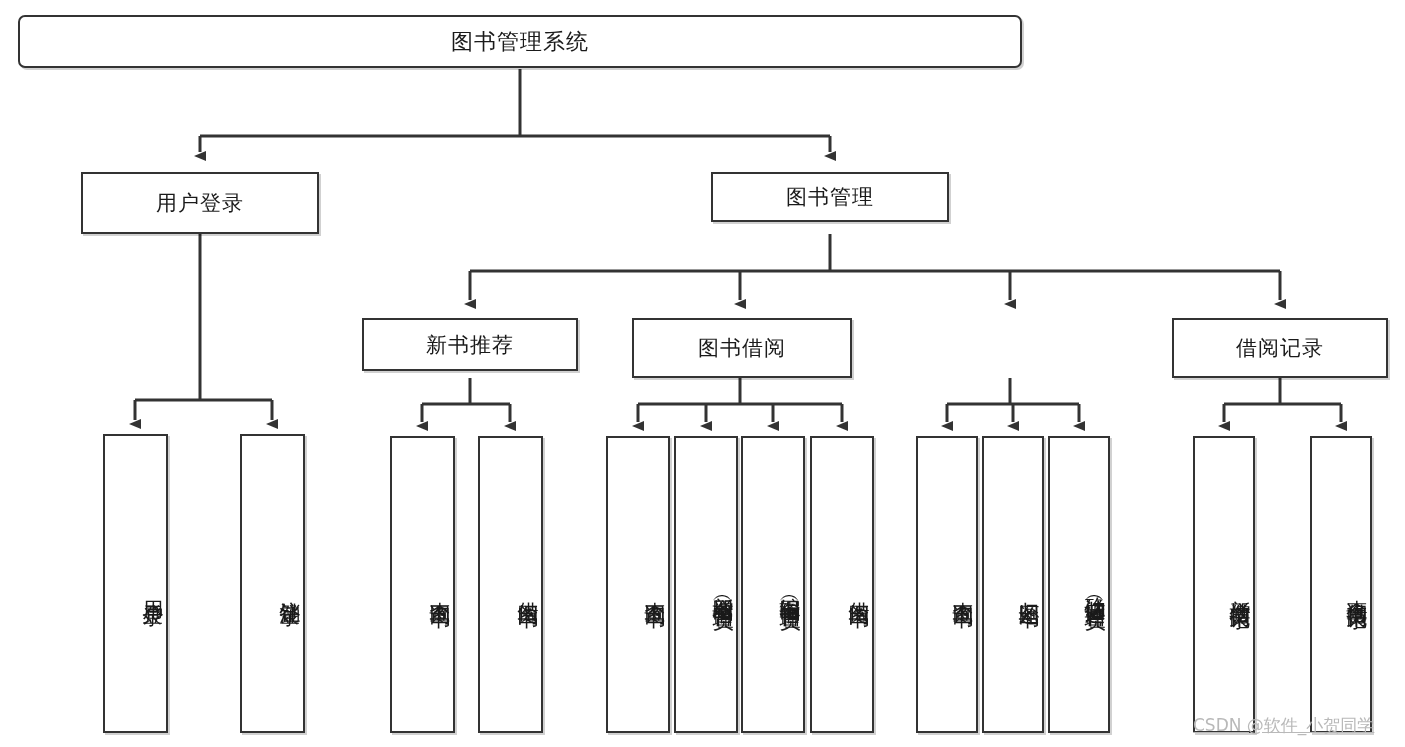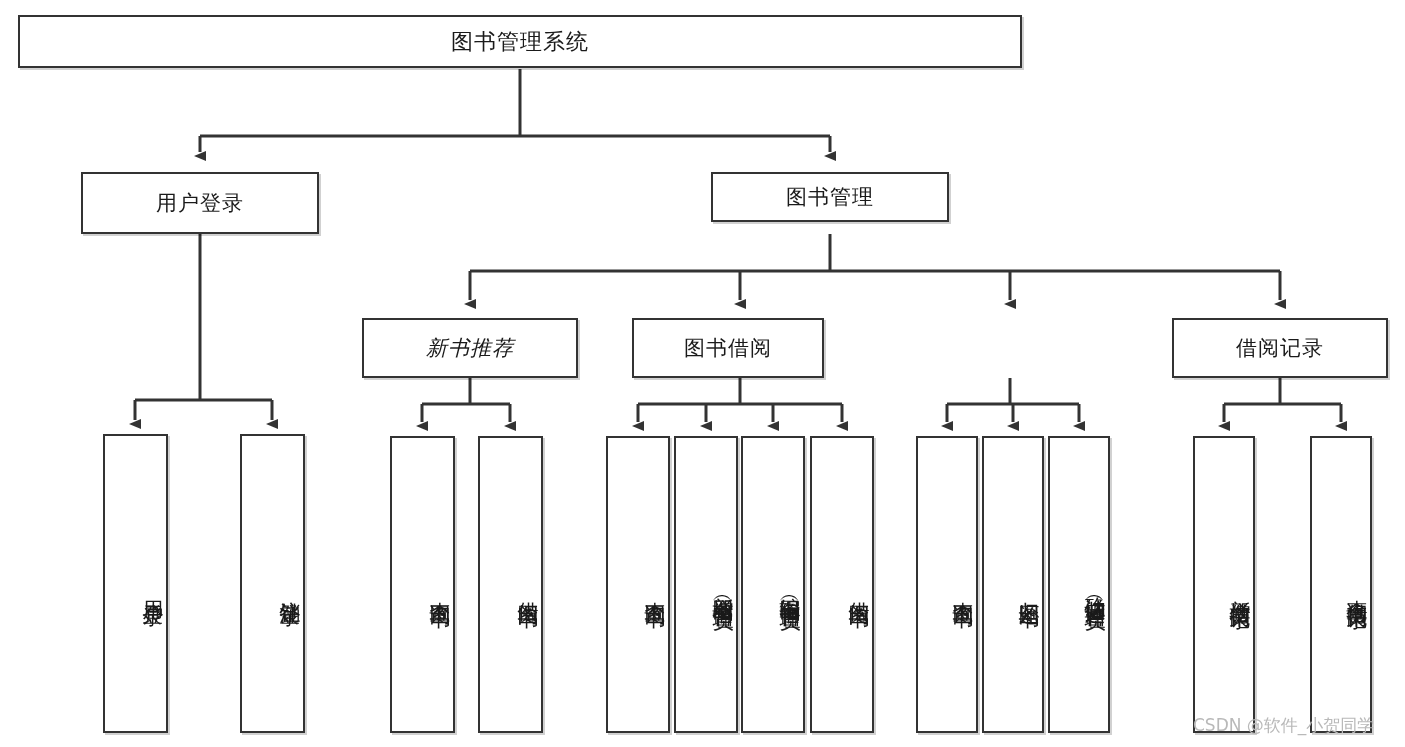--- a/index.html
+++ b/index.html
@@ -51,20 +51,21 @@
     justify-content: center;
   }
   .node.vertical .v-label {
     writing-mode: vertical-rl;
     text-orientation: upright;
     display: block;
     text-align: left;
   }
   .node.root {
     font-size: 22px;
+    border-radius: 7px;
   }
   .watermark {
     position: absolute;
     font-size: 17px;
     color: #b9b9b9;
     white-space: nowrap;
     pointer-events: none;
   }
 </style>
 </head>
@@ -142,23 +143,23 @@
       <path d="M1341,414 L1341,422"></path>
     </g>
   </svg>
 
   <div class="node horizontal root" style="left:18px; top:15px; width:1004px; height:53px;">图书管理系统</div>
 
   <div class="node horizontal" style="left:81px; top:172px; width:238px; height:62px;">用户登录</div>
 
   <div class="node horizontal" style="left:711px; top:172px; width:238px; height:50px;">图书管理</div>
 
-  <div class="node horizontal" style="left:362px; top:318px; width:216px; height:60px;font-style:italic;">新书推荐</div>
-
-  <div class="node horizontal" style="left:632px; top:318px; width:192px; height:60px;">图书借阅</div>
+  <div class="node horizontal" style="left:362px; top:318px; width:216px; height:53px;">新书推荐</div>
+
+  <div class="node horizontal" style="left:632px; top:318px; width:220px; height:60px;">图书借阅</div>
 
 
   <div class="node horizontal" style="left:1172px; top:318px; width:216px; height:60px;">借阅记录</div>
 
   <div class="node vertical" style="left:103px; top:434px; width:65px; height:299px;">
     <span class="v-label">用户登录</span>
   </div>
   <div class="node vertical" style="left:240px; top:434px; width:65px; height:299px;">
     <span class="v-label">注销登录</span>
   </div>
@@ -193,15 +194,15 @@
     <span class="v-label">确认归还（管理员）</span>
   </div>
 
   <div class="node vertical" style="left:1193px; top:436px; width:62px; height:297px;">
     <span class="v-label">新增借阅记录</span>
   </div>
   <div class="node vertical" style="left:1310px; top:436px; width:62px; height:297px;">
     <span class="v-label">查询借阅记录</span>
   </div>
 
-  <div class="watermark" style="left:1193px; top:714px;">CSDN @软件_小贺同学</div>
+  <div class="watermark" style="left:1193px; top:714px;text-decoration:underline;">CSDN @软件_小贺同学</div>
 
 </div>
 
 </body></html>

